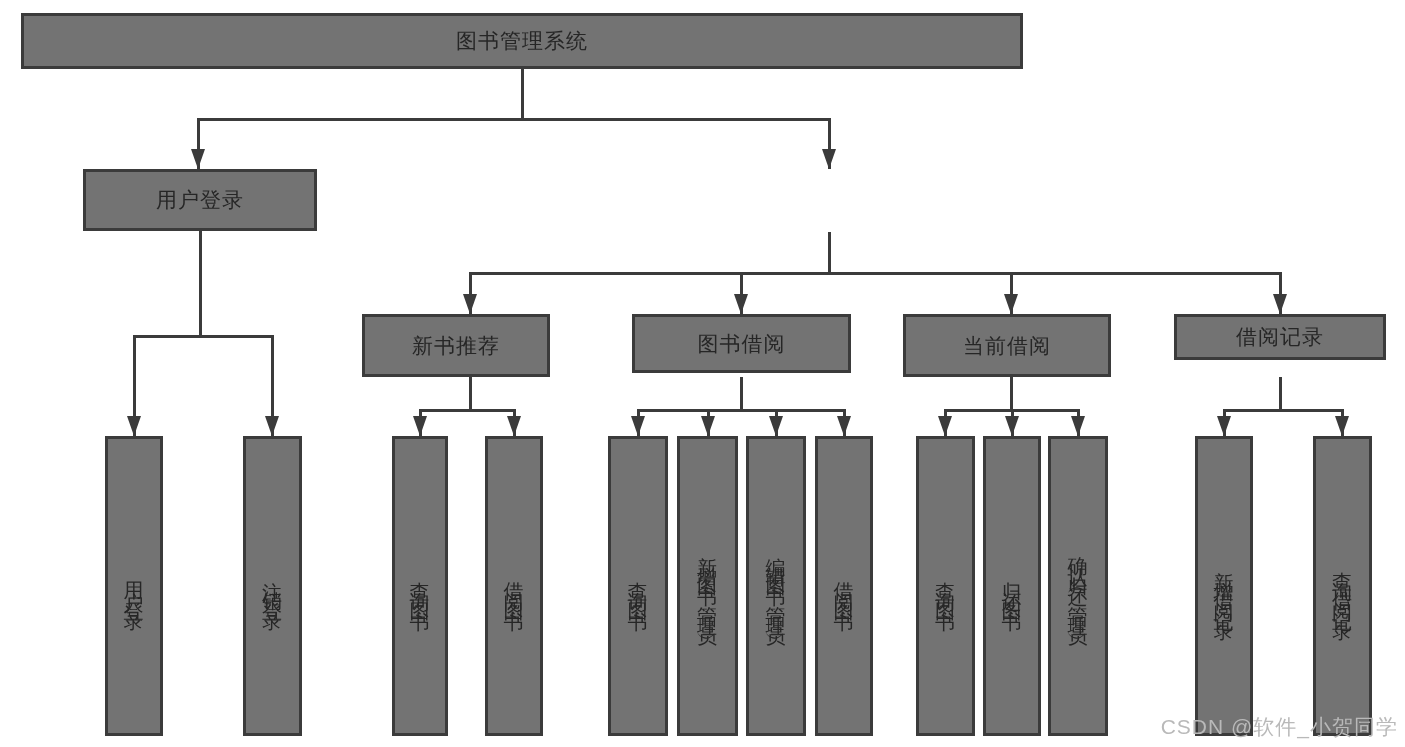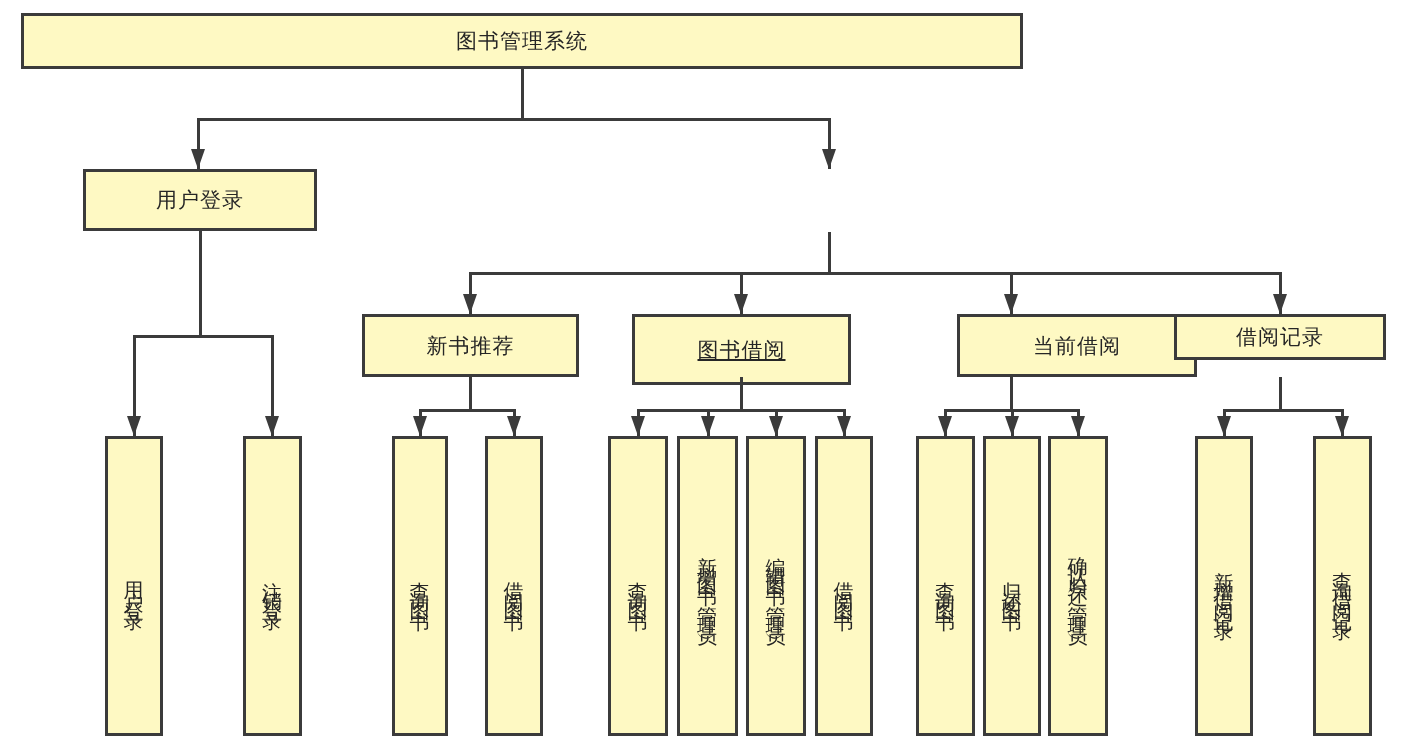--- a/index.html
+++ b/index.html
@@ -7,21 +7,21 @@
     position:relative;
     width:1405px;height:747px;
     background:#ffffff;
     font-family:"Liberation Sans","DejaVu Sans",sans-serif;
     color:#262626;
     overflow:hidden;
   }
   .box{
     position:absolute;
     border:3px solid #3b3b3b;
-    background:#fef9c3;
+    background:#737373;
     box-sizing:border-box;
     display:flex;
     align-items:center;
     justify-content:center;
     text-align:center;
   }
   .box.h{
     font-size:21px;
     letter-spacing:1px;
     white-space:nowrap;
@@ -58,23 +58,23 @@
 </style>
 </head>
 <body>
 
 <div class="canvas">
 
   <div class="box h" style="left:21px;top:13px;width:1002px;height:56px;">图书管理系统</div>
 
   <div class="box h" style="left:83px;top:169px;width:234px;height:62px;">用户登录</div>
 
-  <div class="box h" style="left:362px;top:314px;width:217px;height:63px;">新书推荐</div>
-  <div class="box h" style="left:632px;top:314px;width:219px;height:71px;text-decoration:underline;">图书借阅</div>
-  <div class="box h" style="left:957px;top:314px;width:240px;height:63px;">当前借阅</div>
+  <div class="box h" style="left:362px;top:314px;width:188px;height:63px;">新书推荐</div>
+  <div class="box h" style="left:632px;top:314px;width:219px;height:59px;">图书借阅</div>
+  <div class="box h" style="left:903px;top:314px;width:208px;height:63px;">当前借阅</div>
   <div class="box h" style="left:1174px;top:314px;width:212px;height:46px;">借阅记录</div>
 
   <div class="box v" style="left:105px;top:436px;width:58px;height:300px;">用户登录</div>
   <div class="box v" style="left:243px;top:436px;width:59px;height:300px;">注销登录</div>
 
   <div class="box v" style="left:392px;top:436px;width:56px;height:300px;">查询图书</div>
   <div class="box v" style="left:485px;top:436px;width:58px;height:300px;">借阅图书</div>
 
   <div class="box v" style="left:608px;top:436px;width:60px;height:300px;">查询图书</div>
   <div class="box v" style="left:677px;top:436px;width:61px;height:300px;">新增图书（管理员）</div>
@@ -140,14 +140,15 @@
   <div class="arrow" style="left:1005px;top:416px;"></div>
   <div class="arrow" style="left:1071px;top:416px;"></div>
 
   <div class="vline" style="left:1278.5px;top:377px;height:32px;"></div>
   <div class="hline" style="left:1222.5px;top:409px;width:121px;"></div>
   <div class="vline" style="left:1222.5px;top:409px;height:27px;"></div>
   <div class="vline" style="left:1340.5px;top:409px;height:27px;"></div>
   <div class="arrow" style="left:1217px;top:416px;"></div>
   <div class="arrow" style="left:1335px;top:416px;"></div>
 
+  <div class="watermark">CSDN @软件_小贺同学</div>
 
 </div>
 
 </body></html>

